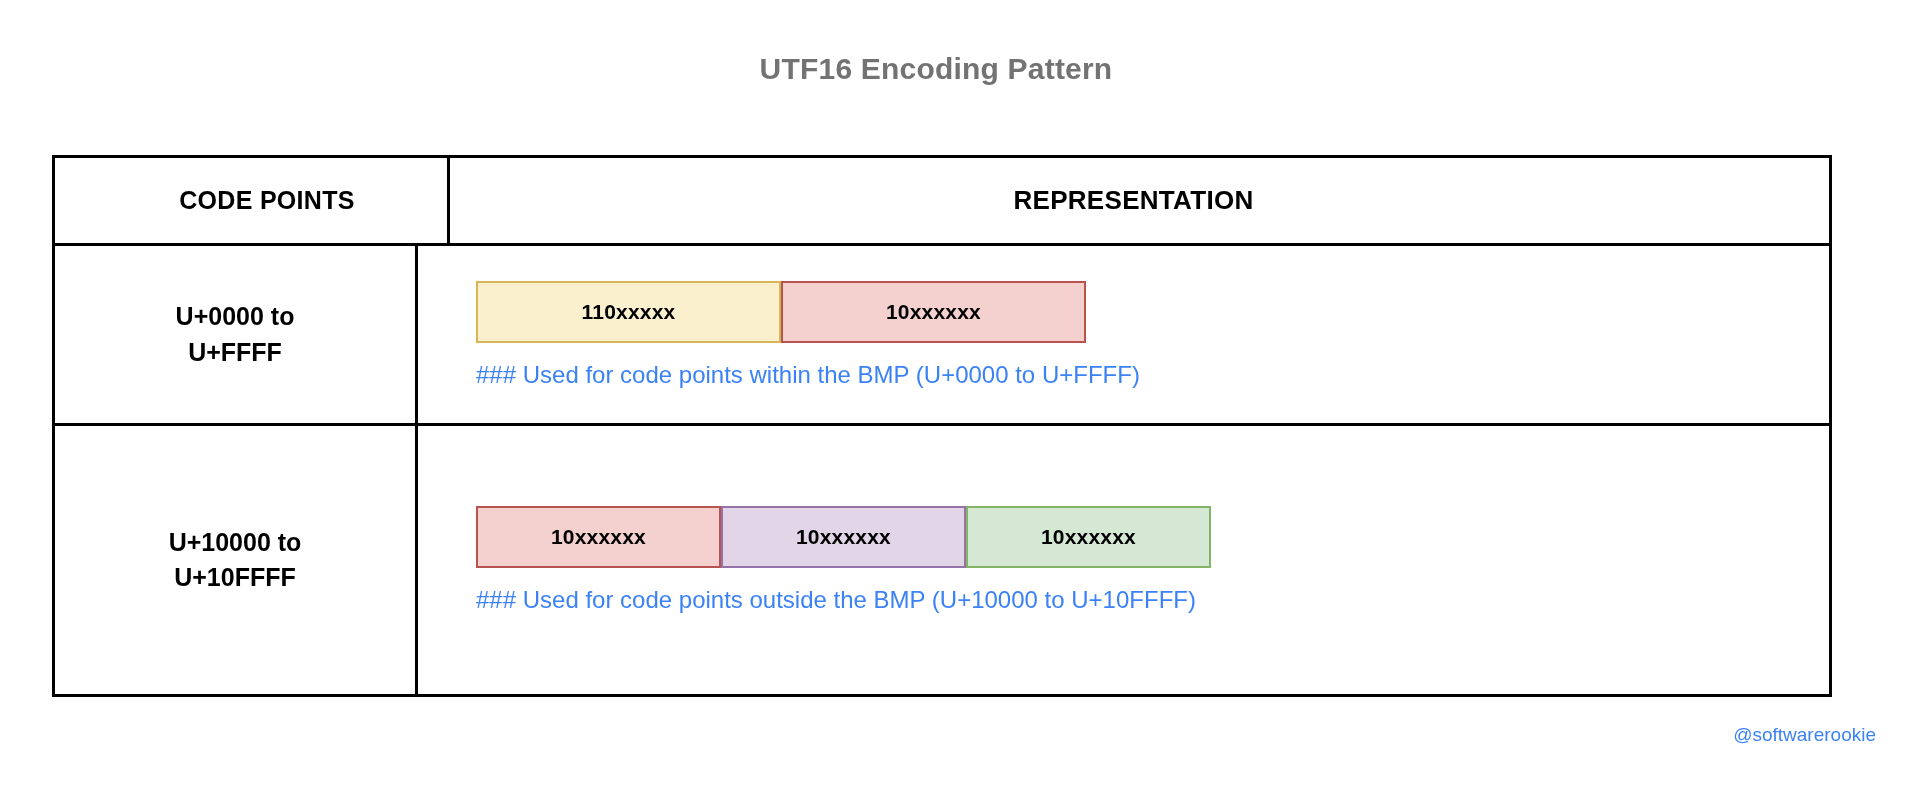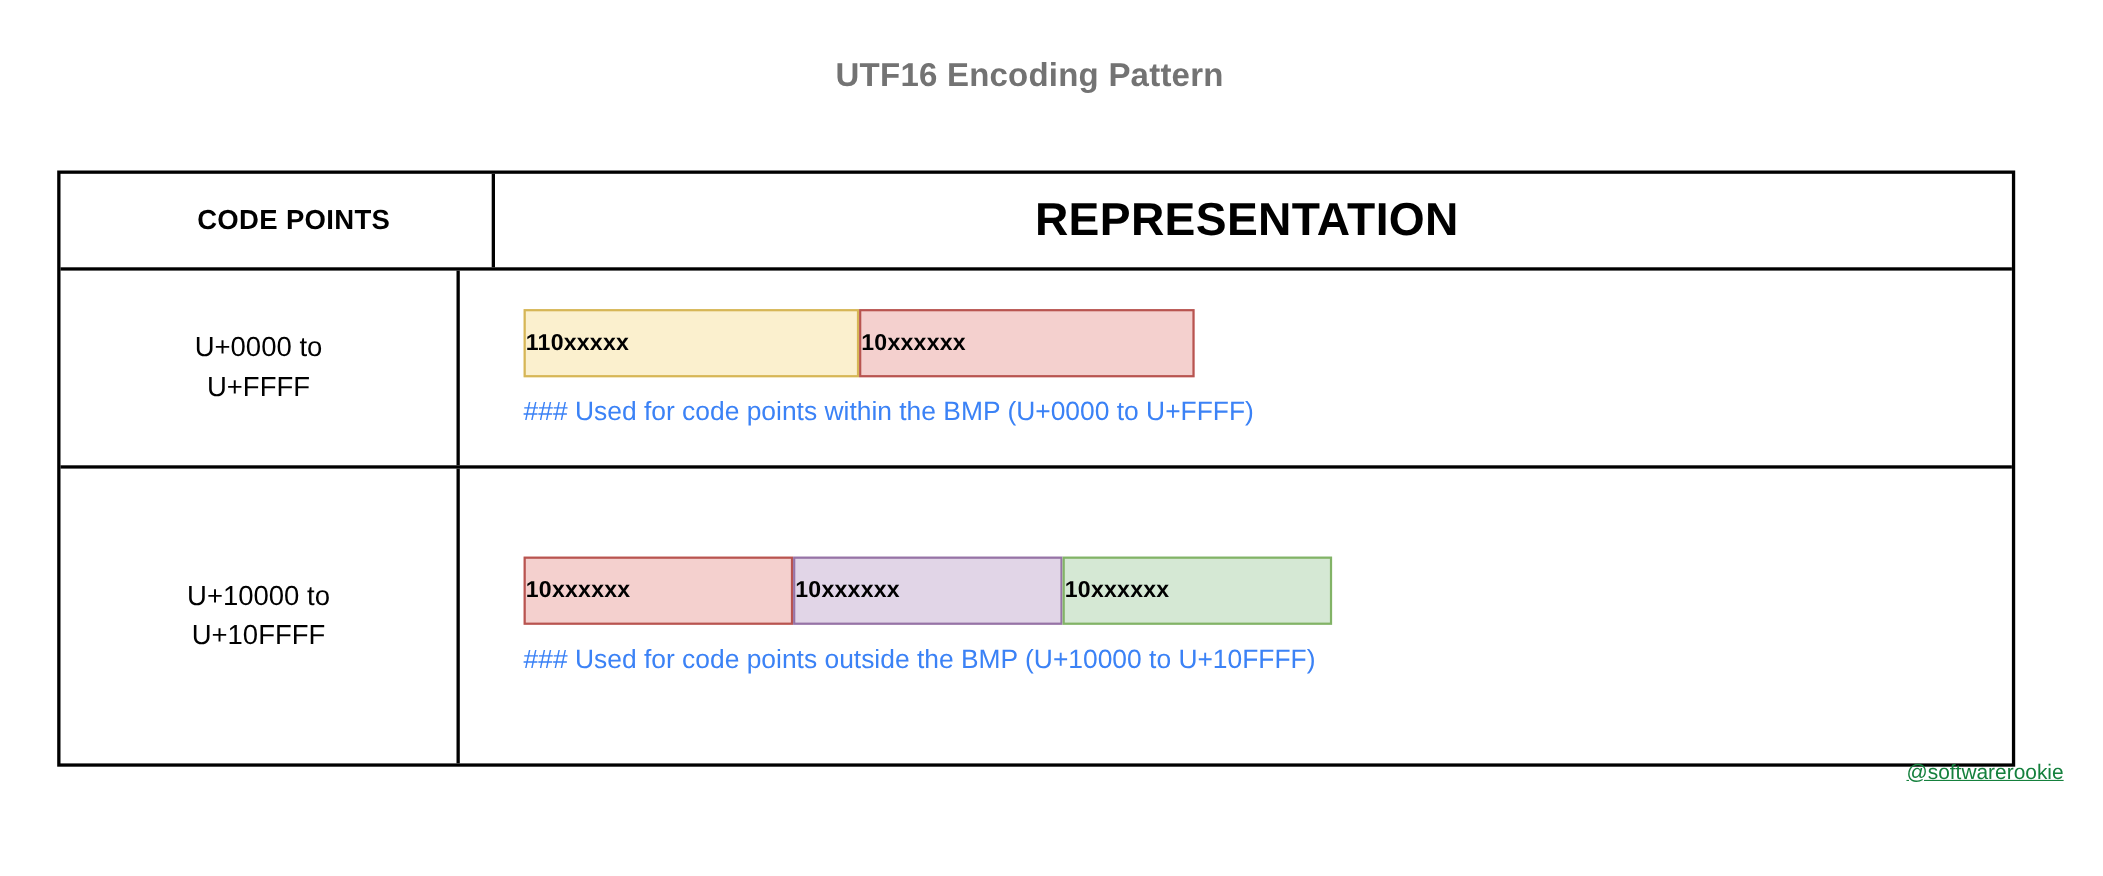--- a/index.html
+++ b/index.html
@@ -77,54 +77,55 @@
     flex-direction: column;
     justify-content: center;
   }
 
   .hdr-text {
     font-size: 25px;
     font-weight: bold;
     letter-spacing: 0.3px;
   }
   .hdr-text.big {
-    font-size: 42px;
+    font-size: 26px;
     text-align: right;
   }
   .cell-rep.header-cell {
     align-items: center;
     justify-content: center;
     flex-direction: row;
   }
   .hdr-rep-shift {
     display: block;
     transform: translateX(-6px);
   }
 
   .code-text {
     font-size: 25px;
     line-height: 1.42;
-    font-weight: normal;
+    font-weight: bold;
     white-space: pre-line;
   }
 
   
   .bytes-wrap {
     padding-left: 58px;
   }
   .bytes {
     display: flex;
     flex-direction: row;
     align-items: stretch;
   }
   .byte-box {
     height: 62px;
     box-sizing: border-box;
     display: flex;
     align-items: center;
+    justify-content: center;
     font-size: 21px;
     font-weight: bold;
     letter-spacing: 0.2px;
     border-width: 2px;
     border-style: solid;
   }
   .byte-box.w-wide { width: 305px; }
   .byte-box.w-quad { width: 245px; }
 
   .b-yellow { background: #FBF0CE; border-color: #D6B656; }
@@ -138,24 +139,23 @@
     font-size: 24px;
     font-weight: normal;
     color: #3b82f6;
     white-space: nowrap;
   }
 
   
   .watermark {
     position: absolute;
     right: 36px;
-    top: 692px;
+    top: 724px;
     font-size: 19px;
-    color: #15803d;
-    text-decoration: underline;
+    color: #3b82f6;
   }
 </style>
 </head>
 <body>
 
 <div class="page">
 
   <div class="title">
     <span class="title-inner">UTF16 Encoding Pattern</span>
   </div>

